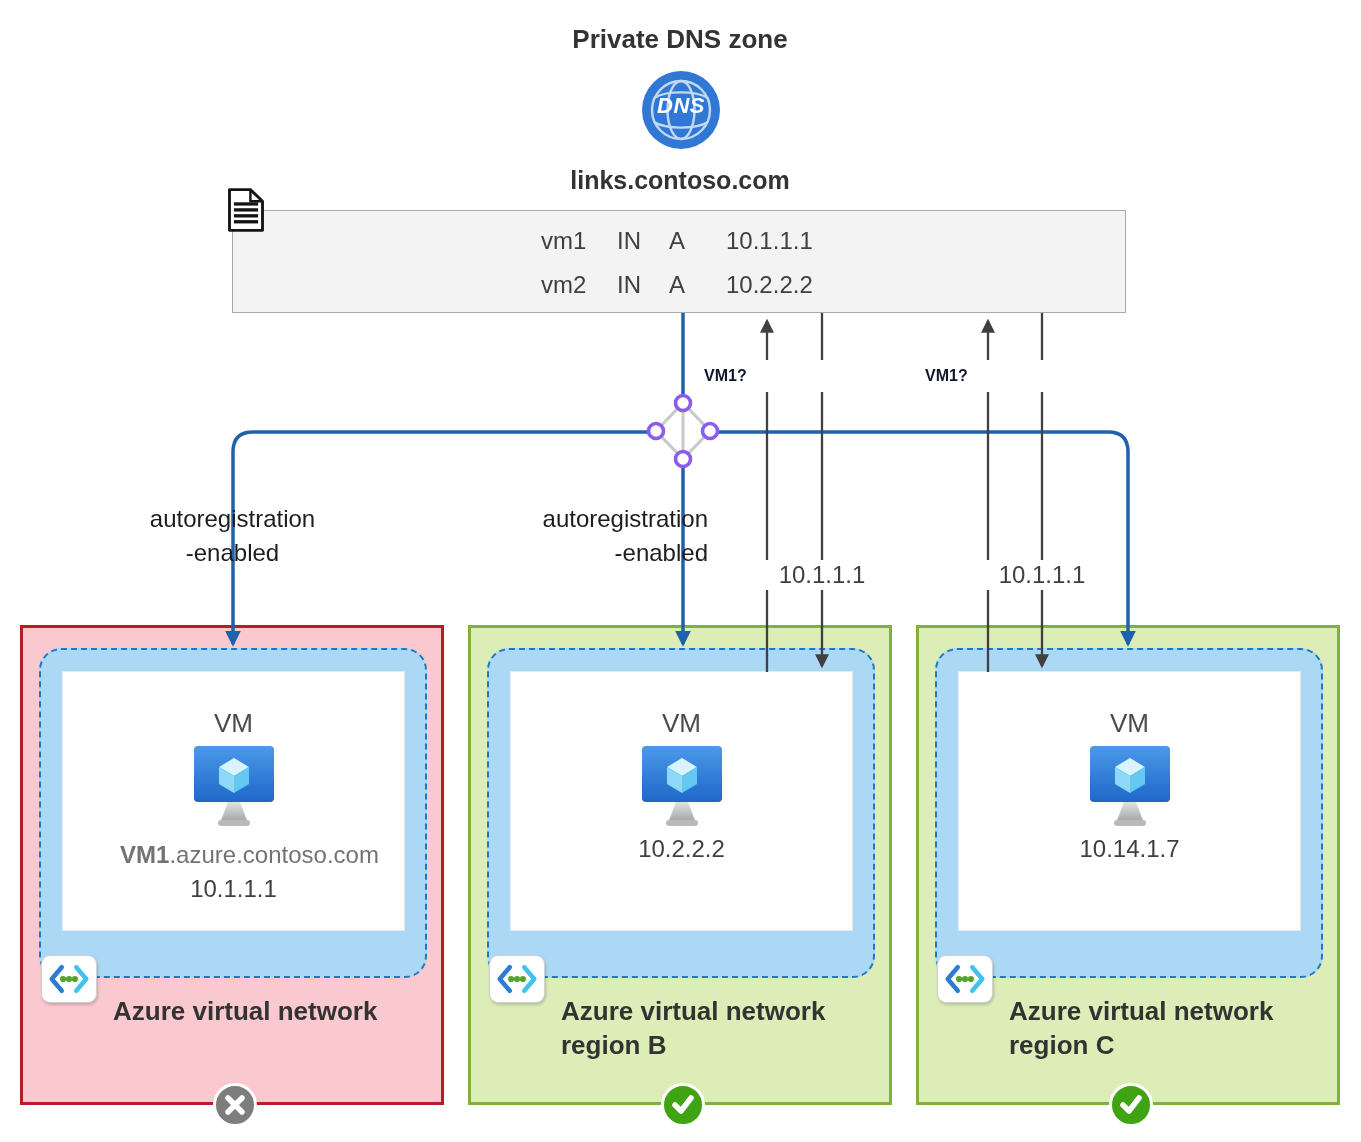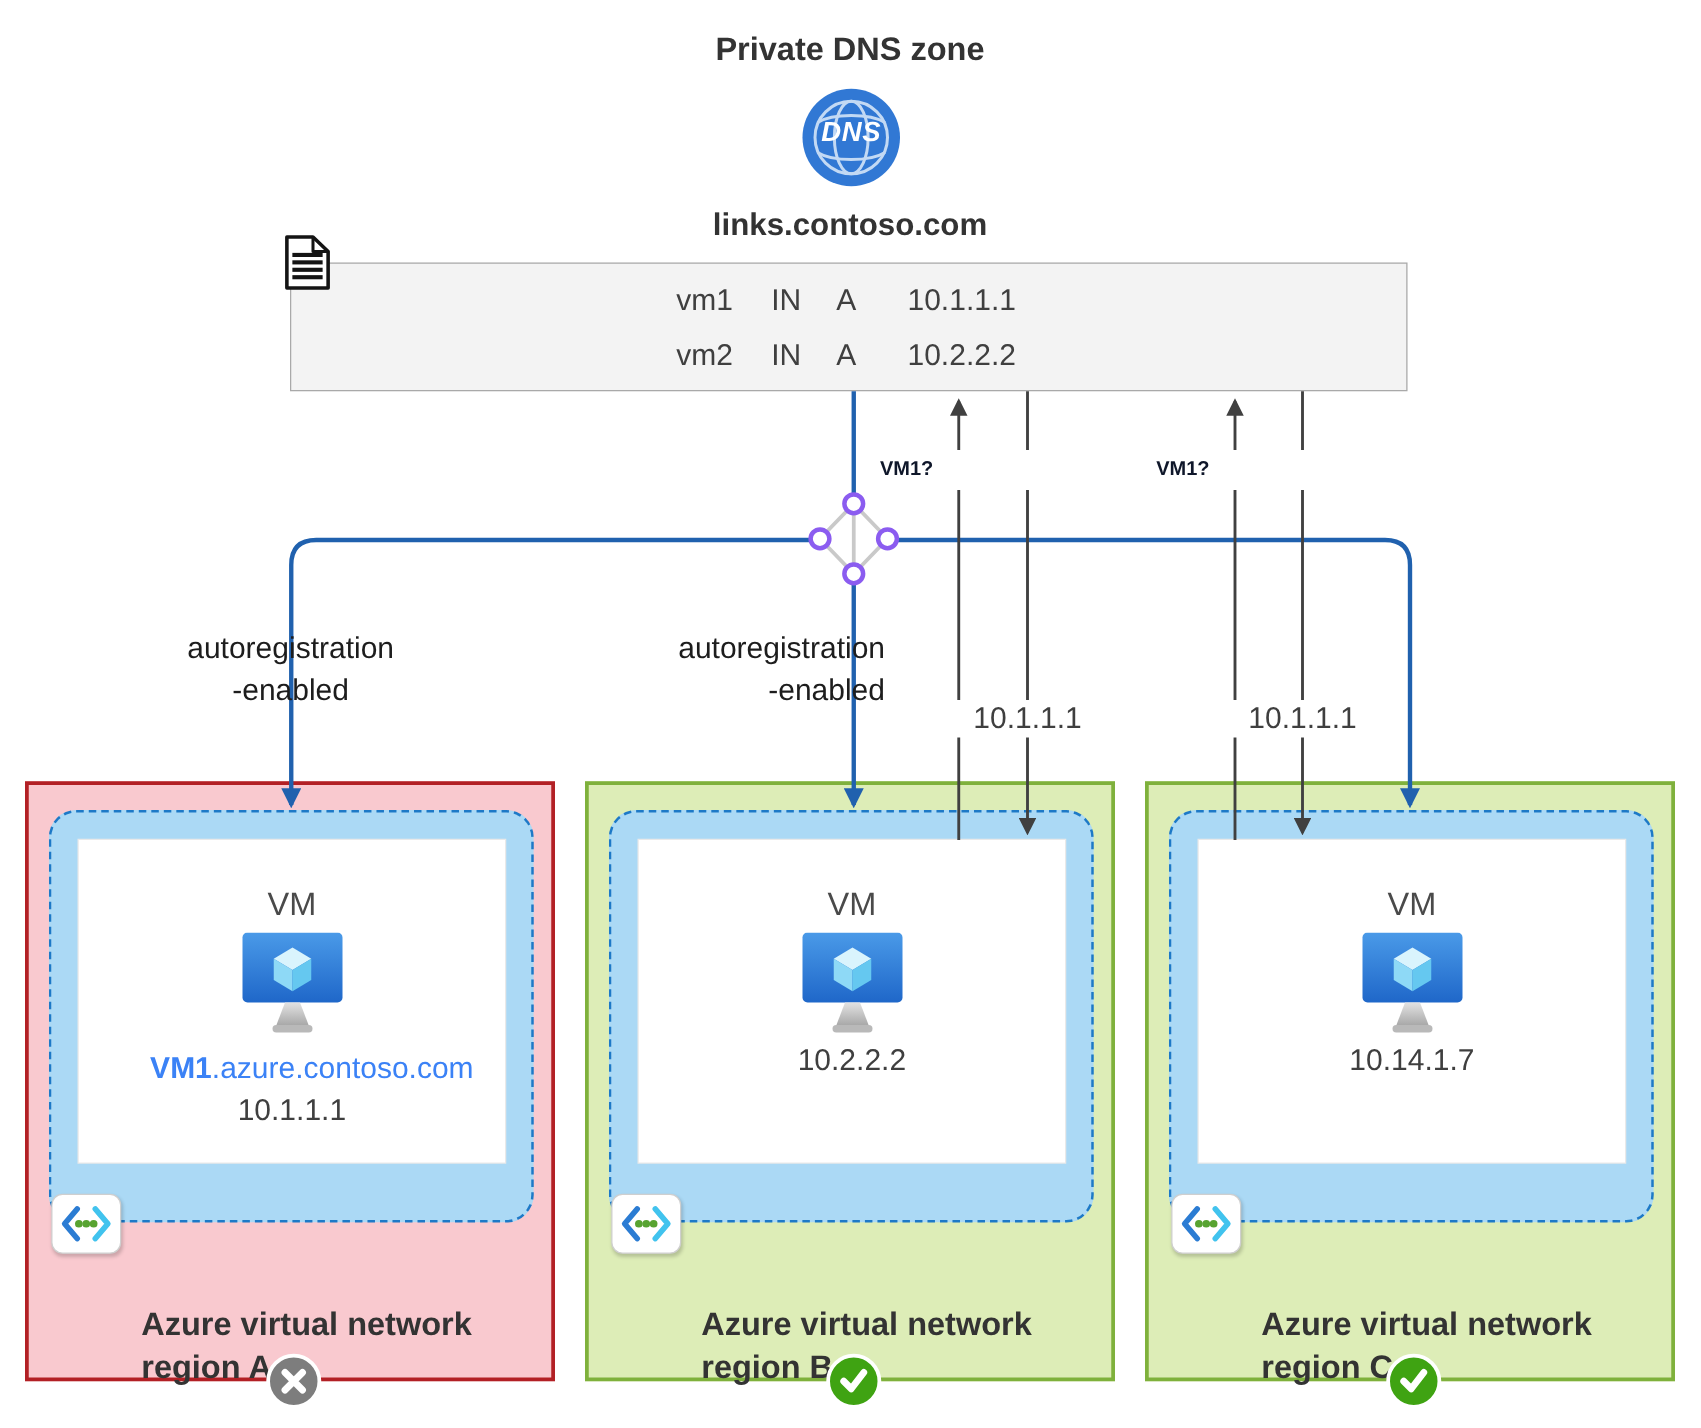--- a/index.html
+++ b/index.html
@@ -35,26 +35,26 @@
   
   .region{top:625px;width:424px;height:480px;box-sizing:border-box;}
   .region.fail{background:#f9c9cf;border:3px solid #b22025;}
   .region.ok{background:#ddedb7;border:3px solid #7fb13c;}
   .subnet{position:absolute;left:16px;top:20px;width:388px;height:330px;background:#abd9f5;
           border:2px dashed #1d79c7;border-radius:22px;box-sizing:border-box;}
   .vmbox{position:absolute;left:40px;top:44px;width:341px;height:258px;background:#ffffff;
          box-shadow:0 0 0 1px #e9e9e9;display:flex;flex-direction:column;align-items:center;}
   .vm-label{margin-top:36px;font-size:26px;color:#4a4a4a;line-height:30px;}
   .vm-icon{width:96px;height:84px;margin-top:8px;}
-  .vm-name{margin-top:10px;font-size:24px;color:#3b82f6;line-height:30px;margin-left:32px;}
+  .vm-name{margin-top:10px;font-size:24px;color:#737373;line-height:30px;margin-left:32px;}
   .vm-ip{margin-top:4px;font-size:24px;color:#3f3f3f;line-height:30px;}
   .vnet-corner-icon{position:absolute;left:18px;top:327px;width:56px;height:48px;background:#fff;
          border:1px solid #cfcfcf;border-radius:9px;box-shadow:1px 2px 3px rgba(0,0,0,0.18);
          display:flex;align-items:center;justify-content:center;box-sizing:border-box;}
-  .region-title{position:absolute;left:90px;top:366px;font-size:26px;font-weight:bold;color:#333;line-height:34px;margin-top:48px;}
+  .region-title{position:absolute;left:90px;top:366px;font-size:26px;font-weight:bold;color:#333;line-height:34px;}
   .status-icon{position:absolute;top:455px;width:44px;height:44px;border-radius:50%;
          border:3px solid #ffffff;box-sizing:border-box;display:flex;align-items:center;justify-content:center;}
   .status-icon.fail{background:#7d7d7d;}
   .status-icon.ok{background:#3fa312;}
 
   svg{display:block;}
   .overlay{left:0;top:0;pointer-events:none;}
 </style>
 </head>
 <body>
@@ -144,21 +144,20 @@
       <svg viewBox="0 0 54 44" width="50" height="40">
         <path d="M19,9 L8,22 L19,35" fill="none" stroke="#2b7cd3" stroke-width="5" stroke-linecap="round" stroke-linejoin="round"></path>
         <path d="M35,9 L46,22 L35,35" fill="none" stroke="#41c3ee" stroke-width="5" stroke-linecap="round" stroke-linejoin="round"></path>
         <circle cx="20.5" cy="22" r="3.4" fill="#57a331"></circle>
         <circle cx="27" cy="22" r="3.4" fill="#57a331"></circle>
         <circle cx="33.5" cy="22" r="3.4" fill="#57a331"></circle>
       </svg>
     </div>
     <div class="region-title">
       <div>Azure virtual network</div>
-      <div>region A</div>
     </div>
     <div class="status-icon fail" style="left:190px;">
       <svg viewBox="0 0 24 24" width="24" height="24">
         <path d="M5,5 L19,19 M19,5 L5,19" stroke="#ffffff" stroke-width="5.5" stroke-linecap="round"></path>
       </svg>
     </div>
   </div>
 
   <div class="abs region ok" style="left:468px;">
     <div class="subnet"></div>

